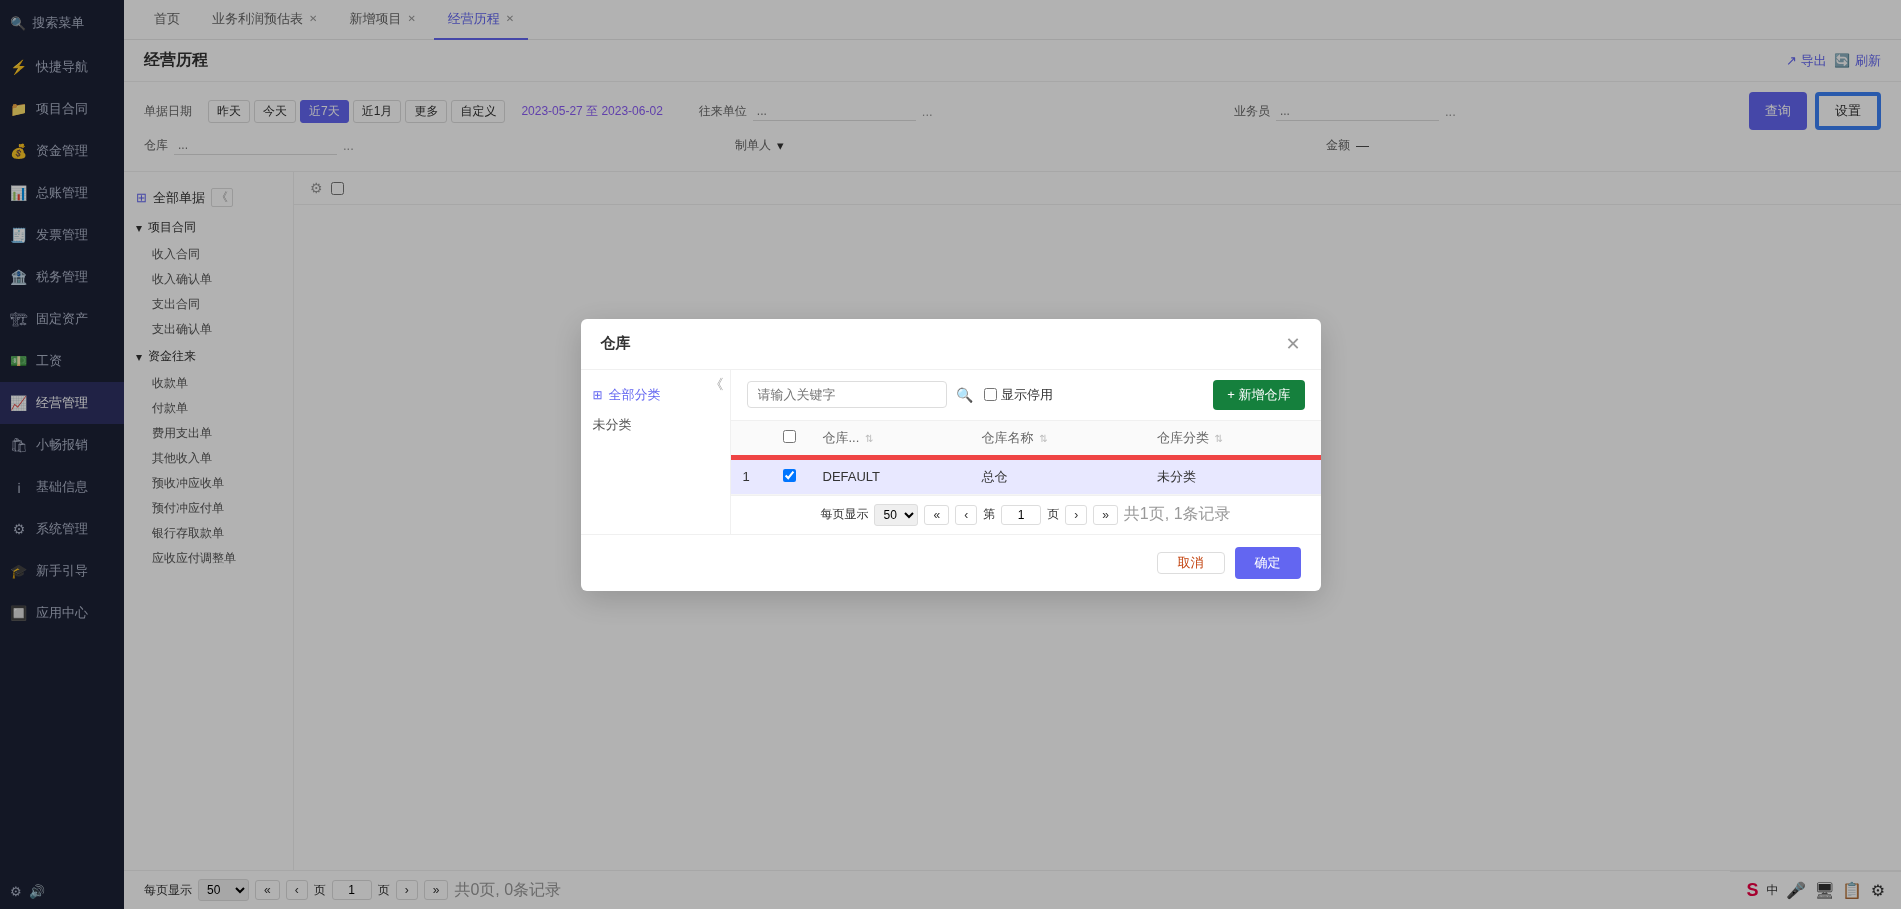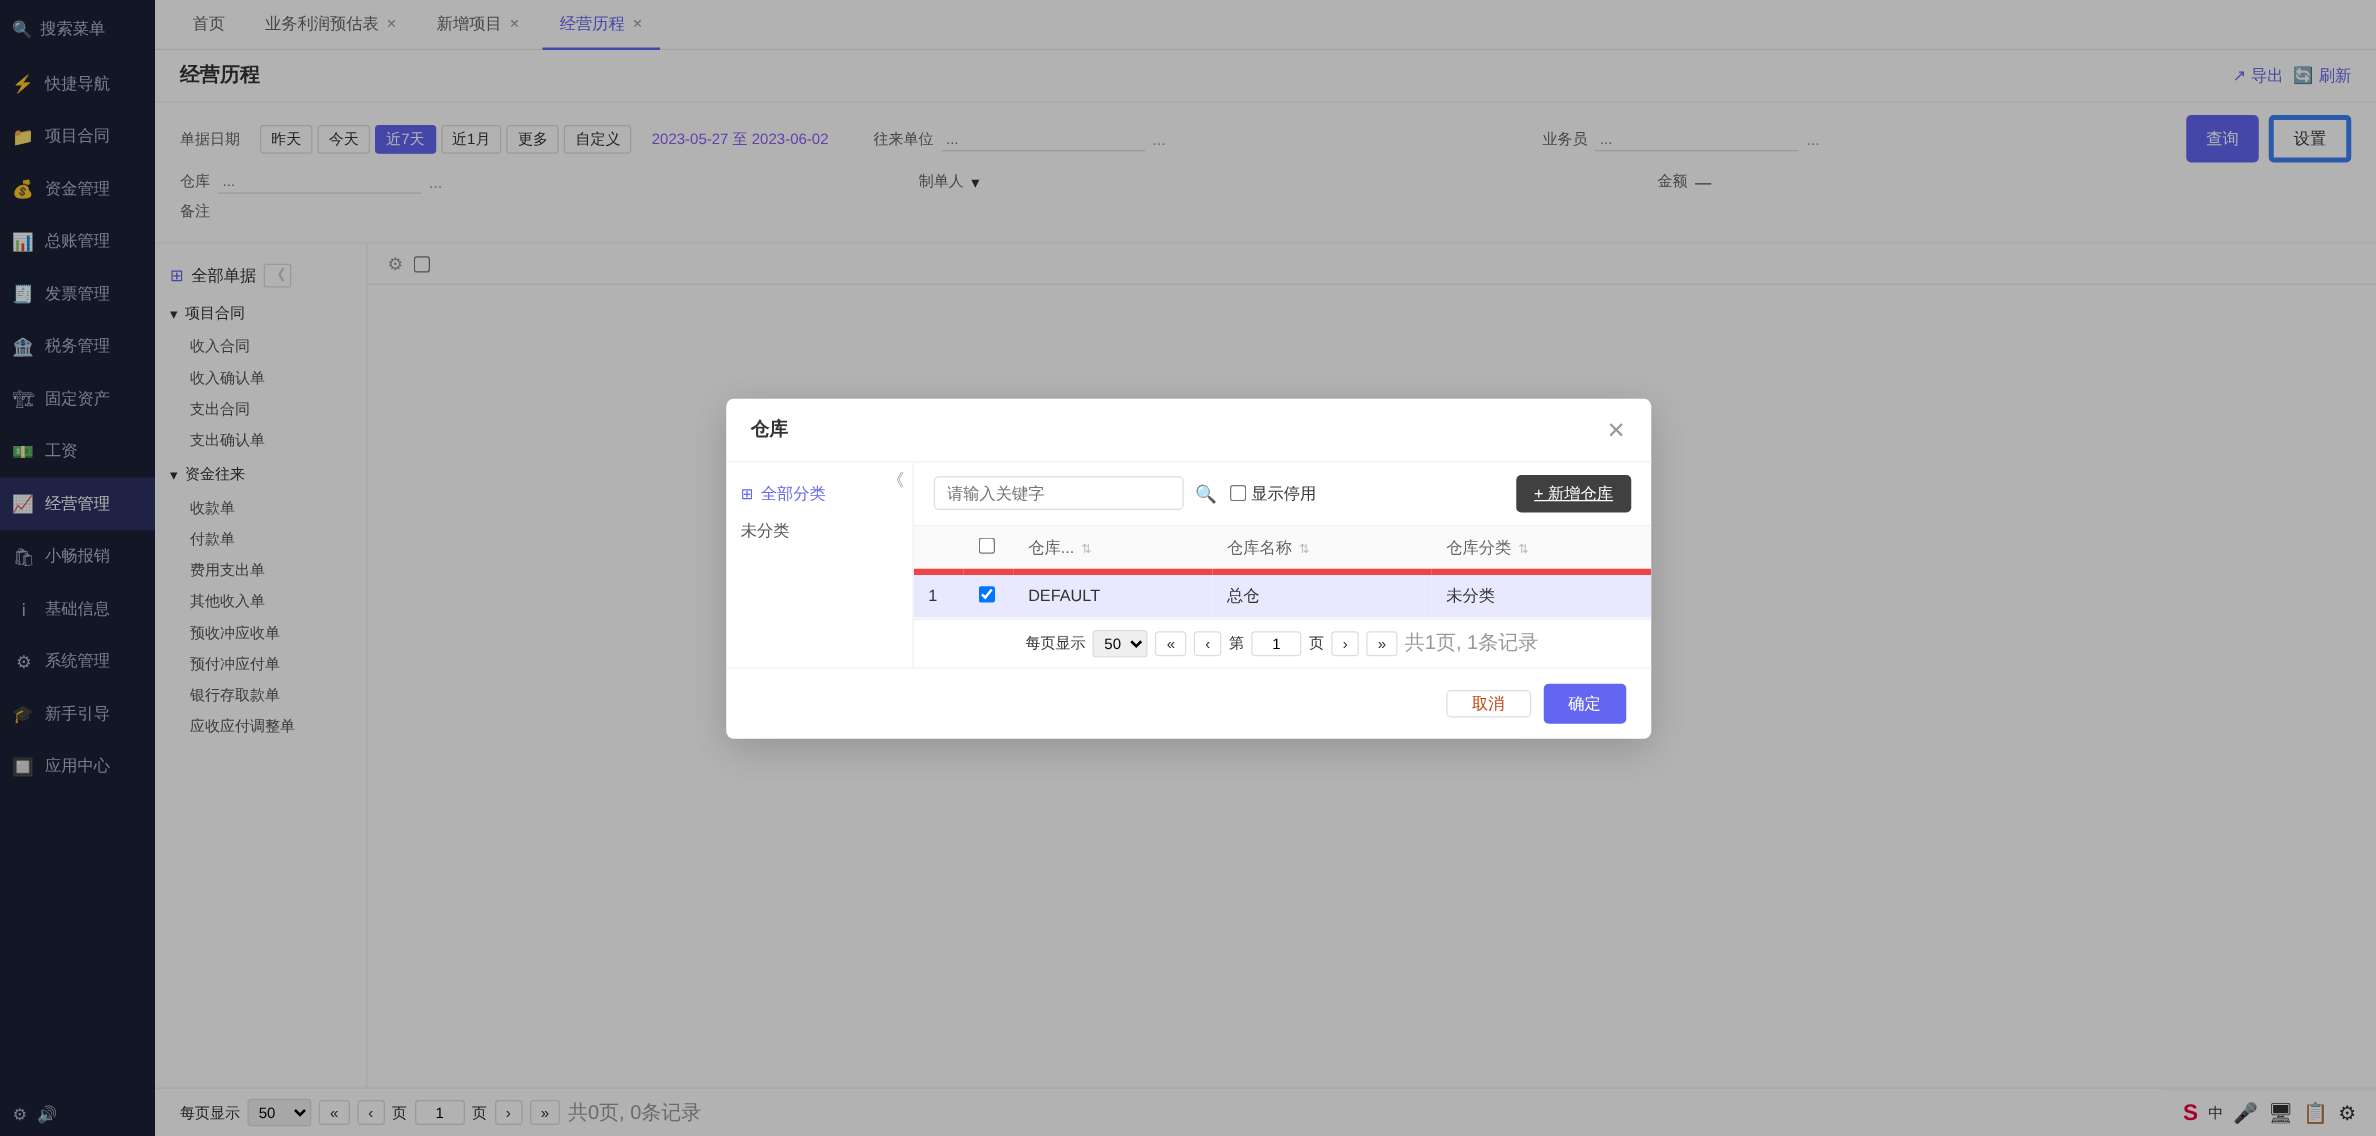--- a/index.html
+++ b/index.html
@@ -110,21 +110,21 @@
     .modal-tree-grid { font-size: 12px; }
     .modal-tree-item { padding: 6px 12px; font-size: 13px; color: #555; cursor: pointer; }
     .modal-tree-collapse { position: absolute; top: 6px; right: 6px; color: #999; cursor: pointer; font-size: 14px; }
 
     
     .modal-content { flex: 1; display: flex; flex-direction: column; }
     .modal-toolbar { padding: 10px 16px; display: flex; align-items: center; gap: 10px; border-bottom: 1px solid #f0f0f0; }
     .modal-search { border: 1px solid #ddd; border-radius: 4px; padding: 5px 10px; font-size: 13px; width: 200px; outline: none; }
     .modal-search-icon { color: #999; font-size: 14px; }
     .modal-checkbox { display: flex; align-items: center; gap: 4px; font-size: 13px; color: #333; cursor: pointer; }
-    .btn-add { background: #404040; color: #fff; border: none; border-radius: 4px; padding: 6px 14px; cursor: pointer; font-size: 13px; margin-left: auto; text-decoration: underline; }
+    .btn-add { background: #15803d; color: #fff; border: none; border-radius: 4px; padding: 6px 14px; cursor: pointer; font-size: 13px; margin-left: auto; }
     
     .modal-table-area { flex: 1; overflow-y: auto; }
     .modal-table { width: 100%; border-collapse: collapse; font-size: 13px; }
     .modal-table thead th { background: #fafafa; padding: 8px 12px; text-align: left; border-bottom: 5px solid #ef4444; color: #666; font-weight: normal; white-space: nowrap; }
     .modal-table tbody td { padding: 8px 12px; border-bottom: 1px solid #f5f5f5; }
     .modal-table tbody tr.selected { background: #e8e8ff; }
     .sort-icon { color: #bbb; font-size: 10px; margin-left: 2px; }
     
     .modal-pagination { padding: 8px 16px; display: flex; align-items: center; justify-content: center; gap: 6px; border-top: 1px solid #f0f0f0; font-size: 12px; }
     .modal-footer { padding: 12px 20px; display: flex; align-items: center; justify-content: flex-end; gap: 10px; border-top: 1px solid #f0f0f0; }
@@ -273,23 +273,20 @@
         <span class="filter-dots">...</span>
       </div>
       <div class="filter-input-group" style="margin-left:20px;">
         <span class="filter-label">制单人</span>
         <span>▾</span>
       </div>
       <div class="filter-input-group" style="margin-left:20px;">
         <span class="filter-label">金额</span>
         <span class="filter-dots" style="color:#333;">—</span>
       </div>
-    </div>
-    <div class="filter-row">
-      <span class="filter-label">备注</span>
     </div>
   </div>
 
   <div class="content-area">
 
     <div class="left-panel">
       <div class="left-panel-header">
         <span style="color:#6366f1;">⊞</span>
         <span>全部单据</span>
         <span class="collapse-btn">《</span>

